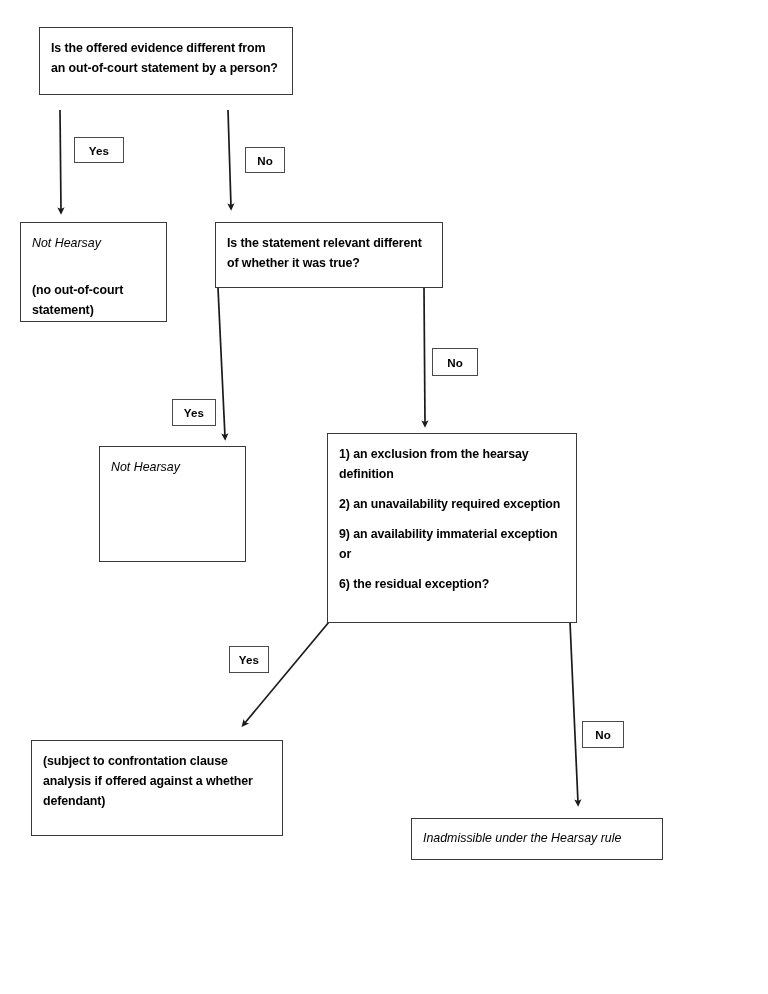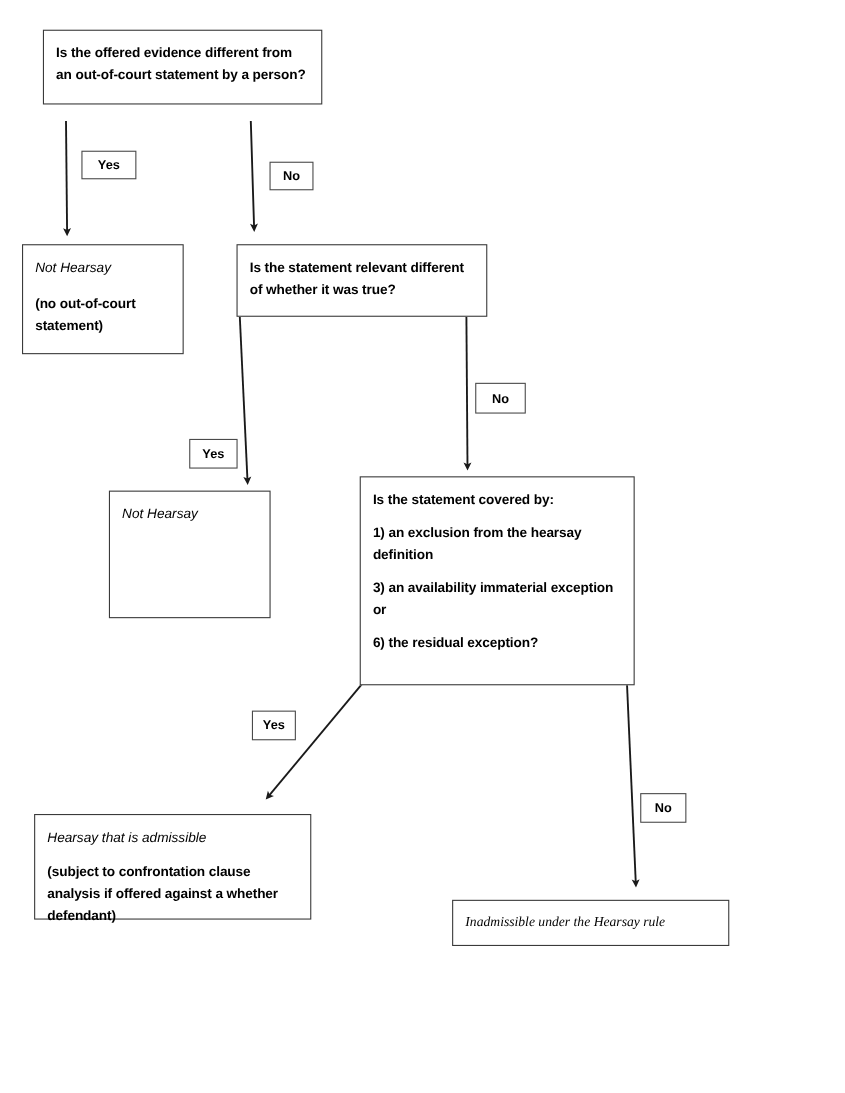--- a/index.html
+++ b/index.html
@@ -40,21 +40,21 @@
     line-height: 1.62;
     font-weight: bold;
     letter-spacing: -0.1px;
   }
   .node p.italic {
     font-style: italic;
     font-weight: normal;
     letter-spacing: 0px;
   }
   .node p + p {
-    margin-top: 13px;
+    margin-top: 27px;
   }
   .node.tight p + p {
     margin-top: 11px;
   }
   .node.list p + p {
     margin-top: 10px;
   }
   .label {
     position: absolute;
     box-sizing: border-box;
@@ -120,36 +120,35 @@
 
   <div class="label" style="left:172px; top:399px; width:44px; height:27px;">
     <span>Yes</span>
   </div>
 
   <div class="node tight" style="left:99px; top:446px; width:147px; height:116px;">
     <p class="italic">Not Hearsay</p>
   </div>
 
   <div class="node list" style="left:327px; top:433px; width:250px; height:190px;">
-    <p>Is the statement covered by:</p>
     <p>1) an exclusion from the hearsay definition</p>
-    <p>3) an availability immaterial exception or</p>
+    <p>2) an unavailability required exception</p>
+    <p>9) an availability immaterial exception or</p>
     <p>6) the residual exception?</p>
   </div>
 
   <div class="label" style="left:229px; top:646px; width:40px; height:27px;">
     <span>Yes</span>
   </div>
 
   <div class="label" style="left:582px; top:721px; width:42px; height:27px;">
     <span>No</span>
   </div>
 
   <div class="node tight" style="left:31px; top:740px; width:252px; height:96px;">
-    <p class="italic">Hearsay that is admissible</p>
     <p>(subject to confrontation clause analysis if offered against a whether defendant)</p>
   </div>
 
-  <div class="node" style="left:411px; top:818px; width:252px; height:42px; padding-top:9px;font-family:Liberation Serif, serif;">
+  <div class="node" style="left:411px; top:818px; width:252px; height:42px; padding-top:9px;">
     <p class="italic">Inadmissible under the Hearsay rule</p>
   </div>
 
 </div>
 
 </body></html>

